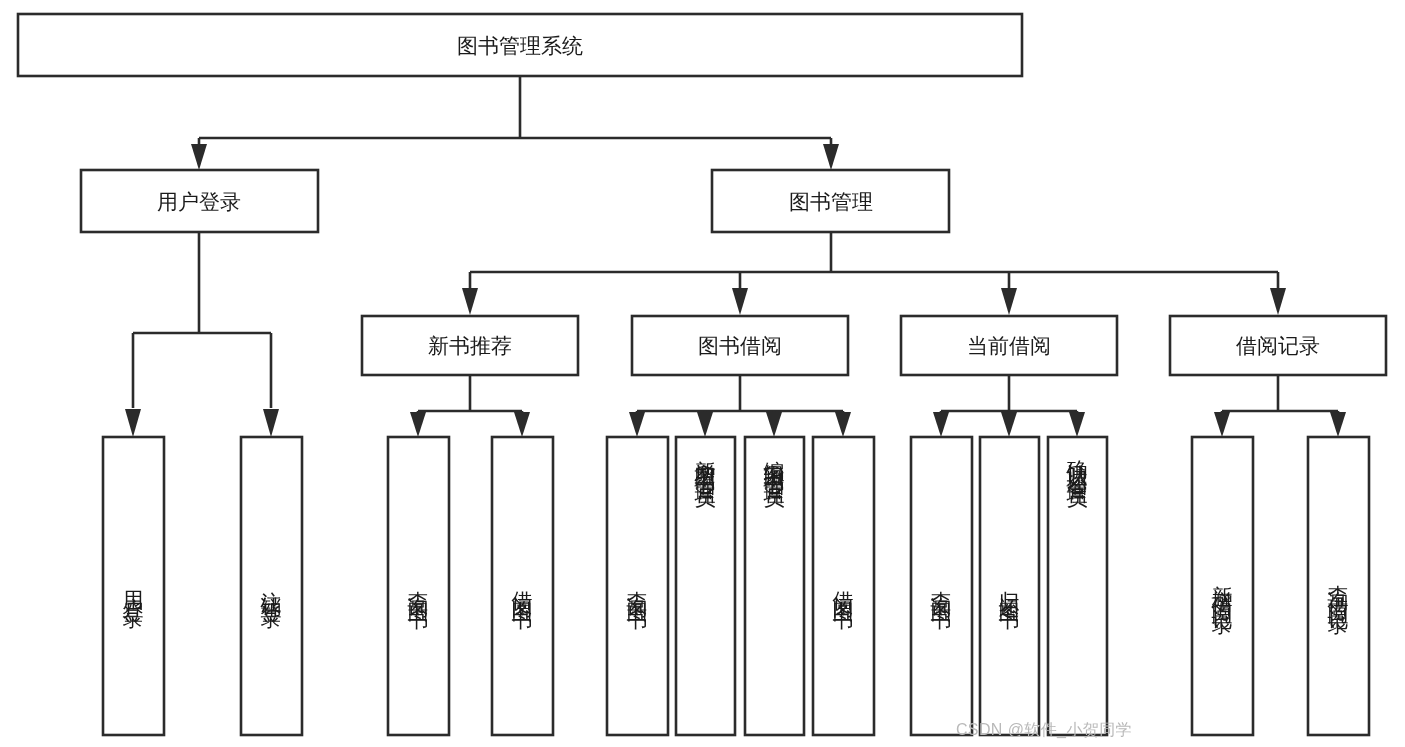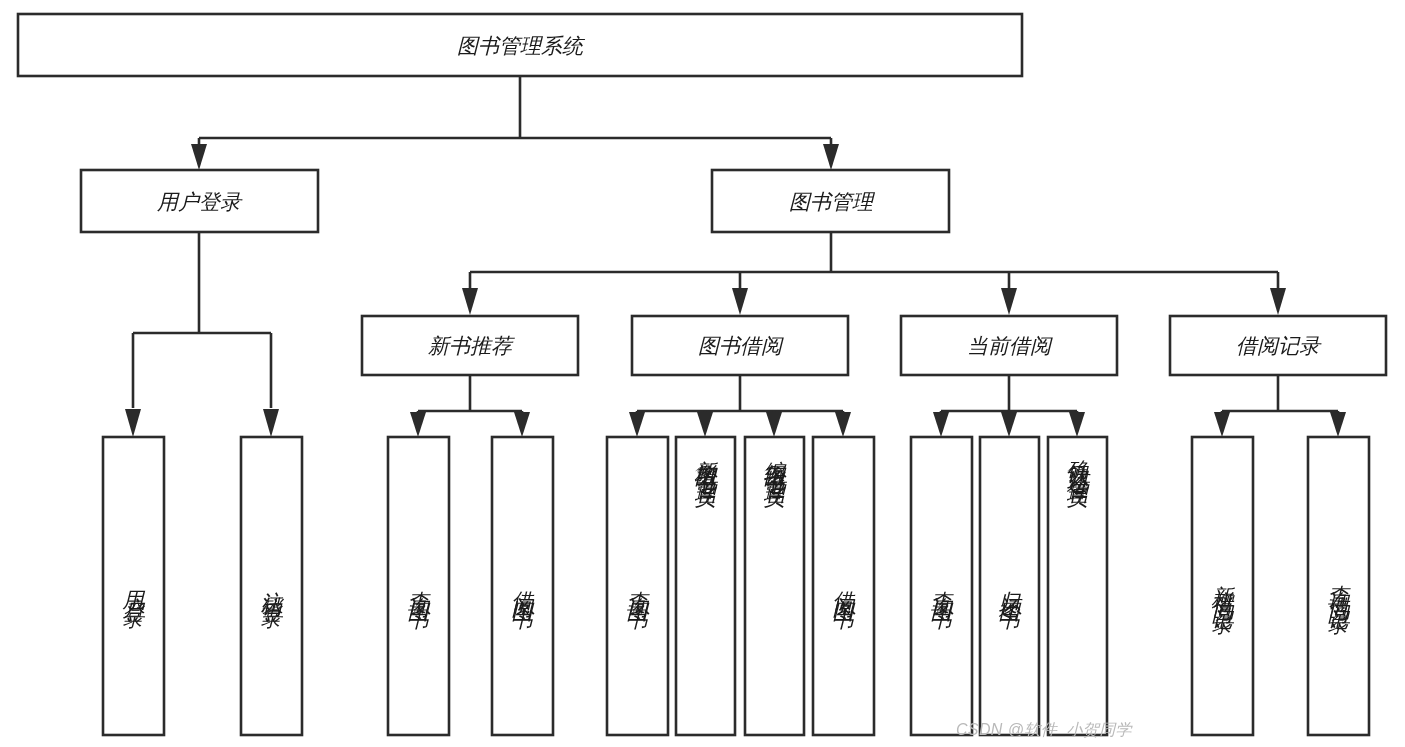--- a/index.html
+++ b/index.html
@@ -11,21 +11,20 @@
     width: 1405px;
     height: 747px;
     font-family: "Liberation Sans", "DejaVu Sans", sans-serif;
     overflow: hidden;
     position: relative;
   }
   #diagram-root {
     position: relative;
     width: 1146px;
     height: 747px;
-    font-style: italic;
   }
   svg.diagram-canvas {
     position: absolute;
     top: 0;
     left: 0;
     width: 1405px;
     height: 747px;
   }
   .node-box {
     fill: #ffffff;

